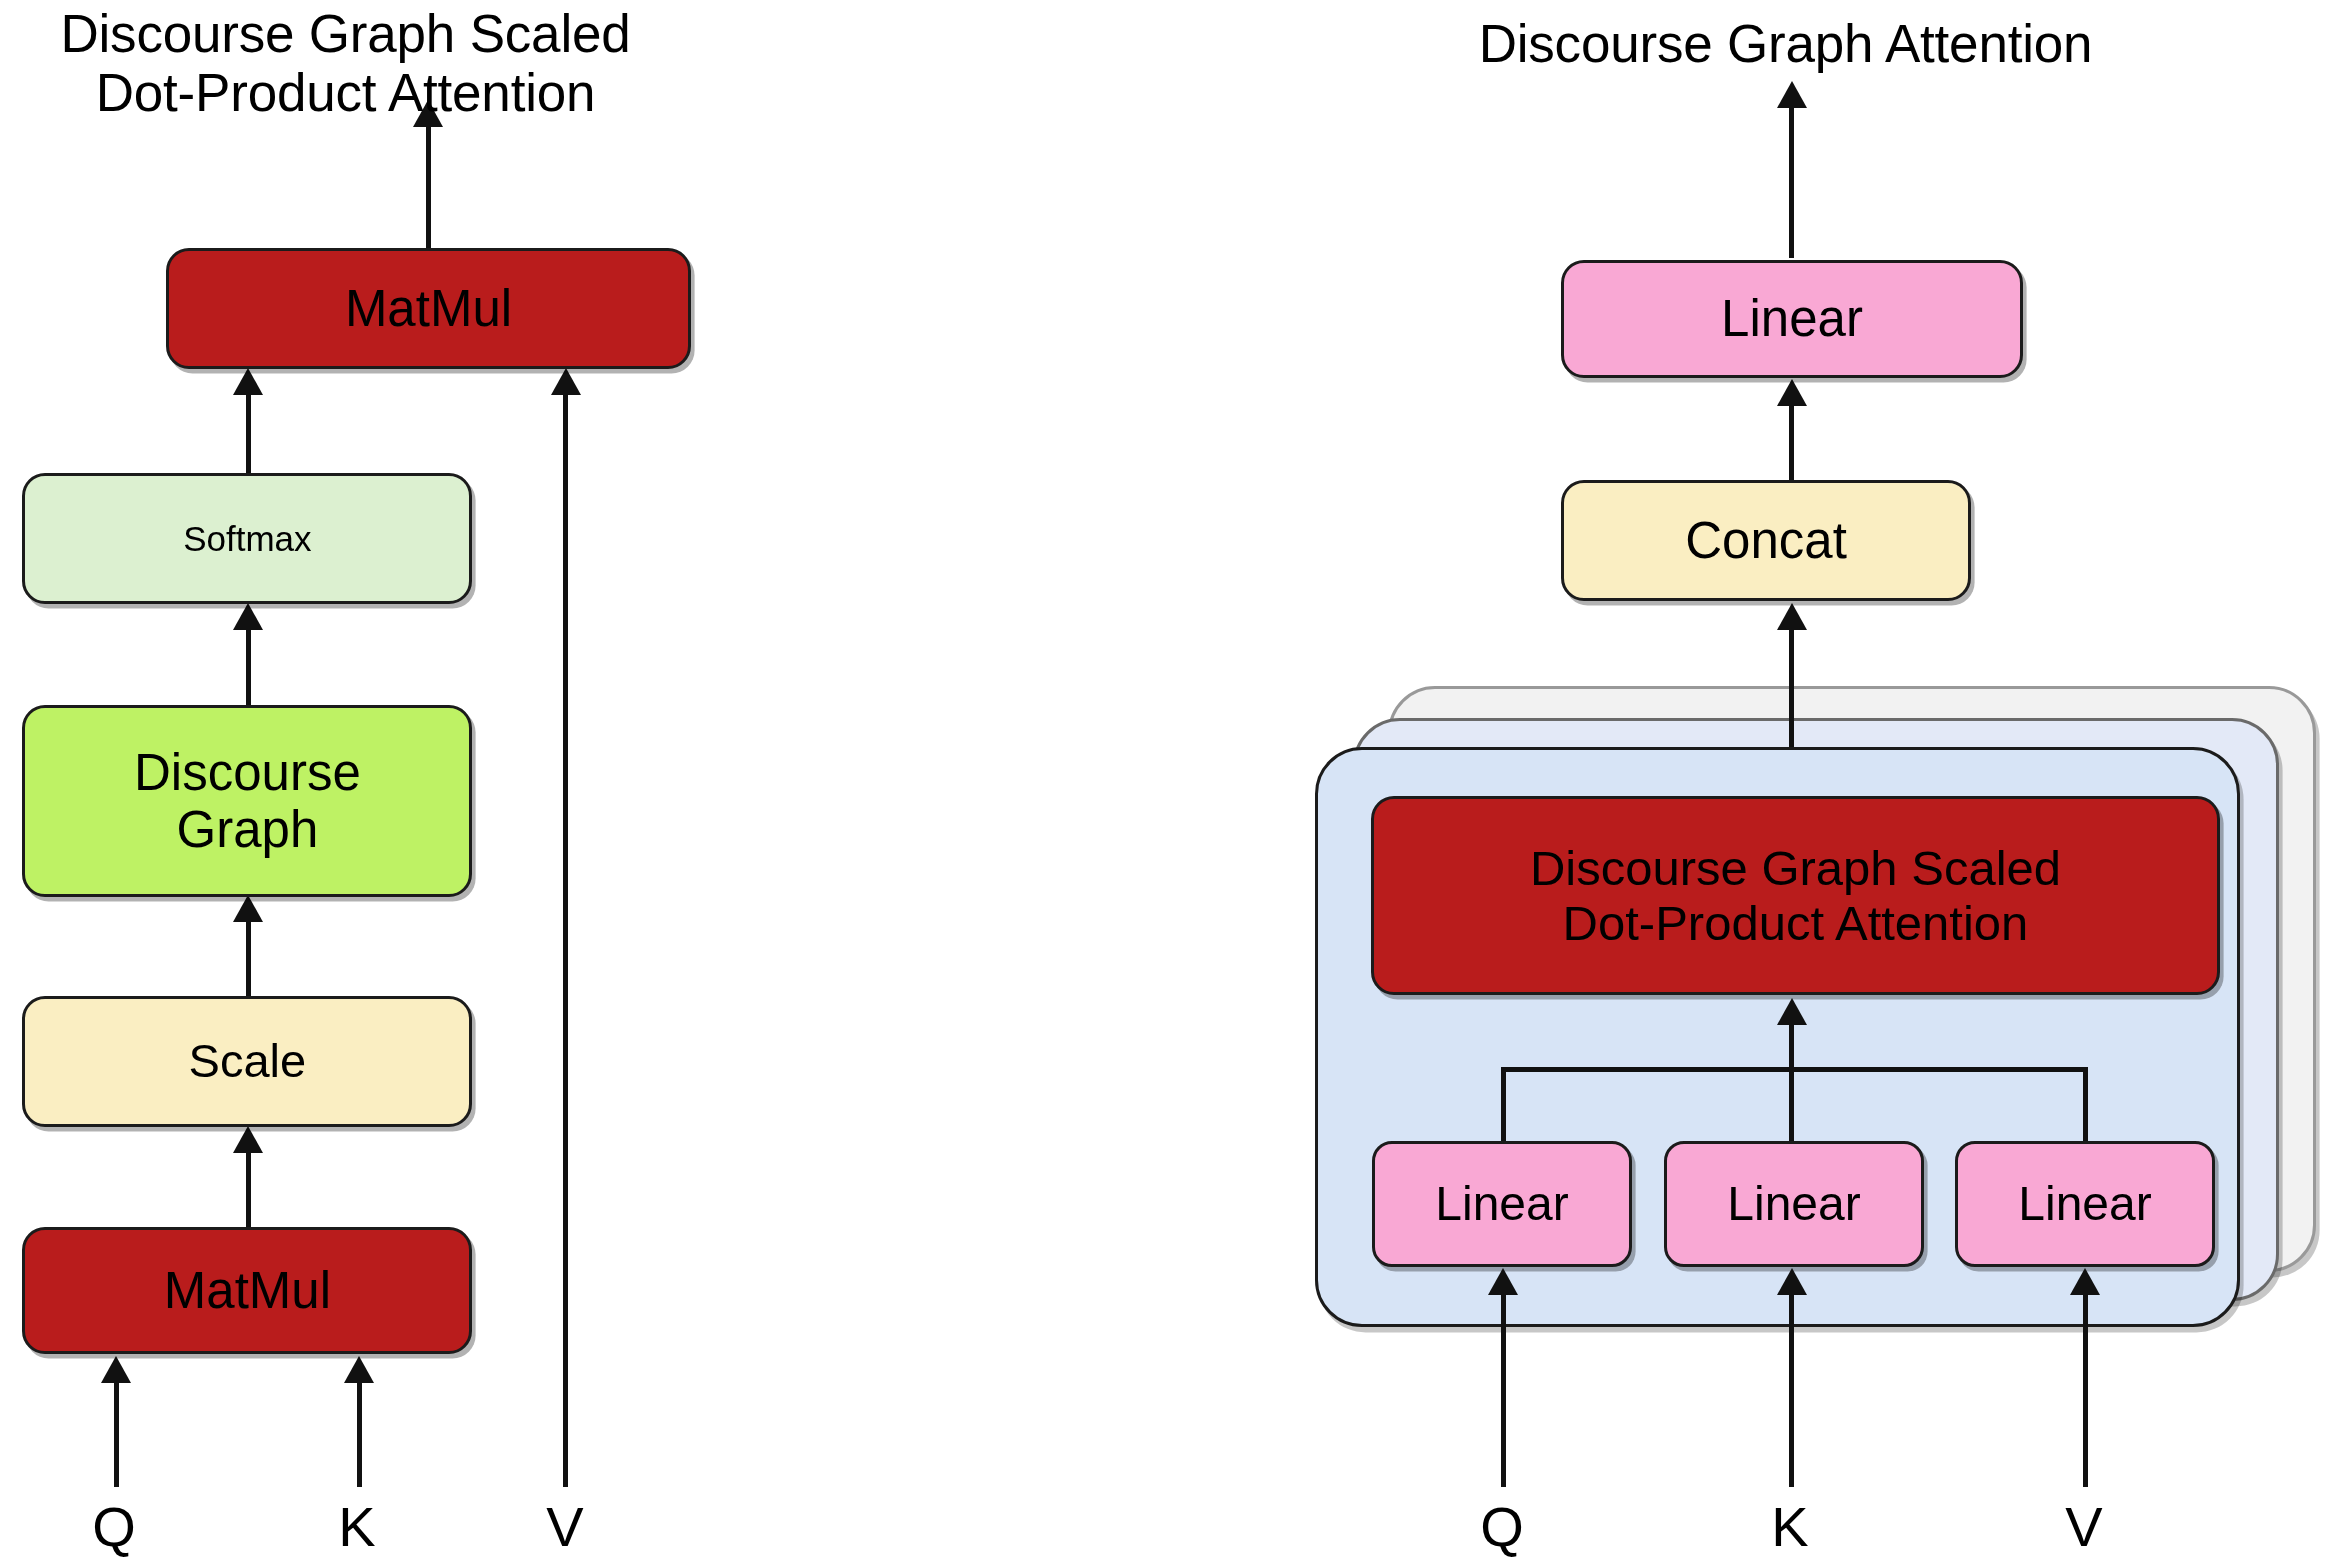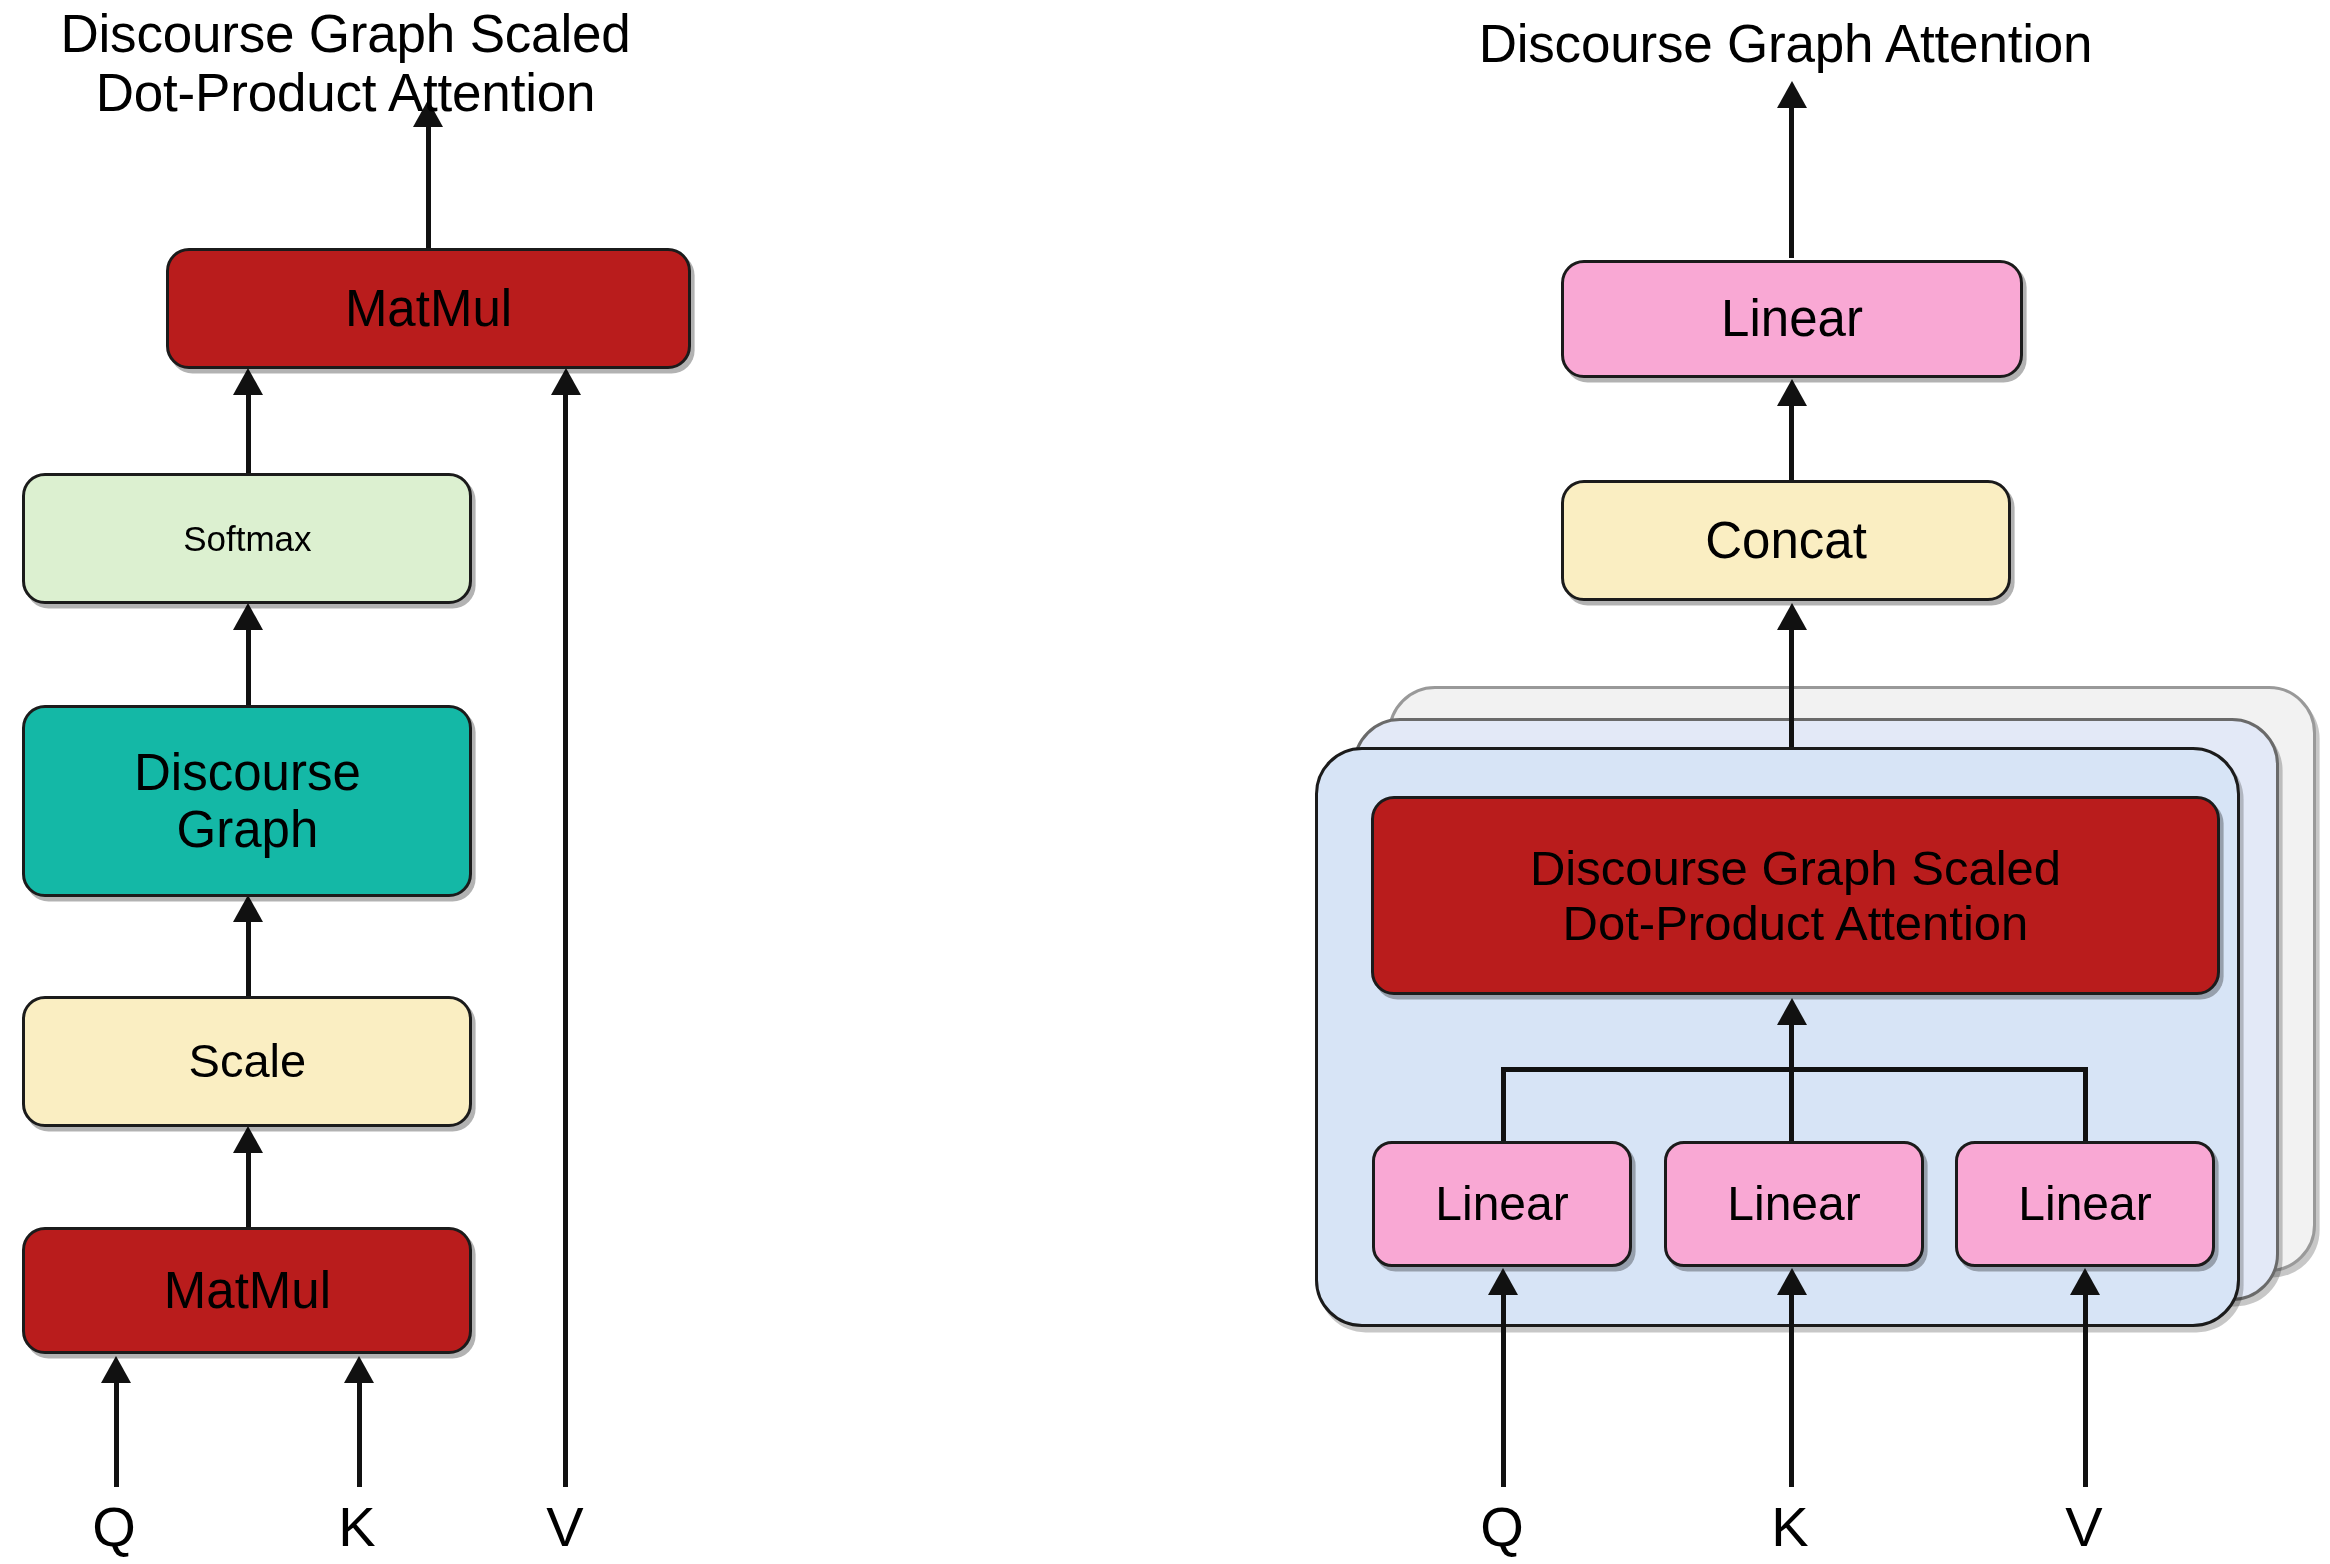--- a/index.html
+++ b/index.html
@@ -16,21 +16,21 @@
     display:flex;align-items:center;justify-content:center;
     text-align:center;
     line-height:1.12;
     box-shadow:3.6px 4.5px 0 rgba(0,0,0,0.30);
     z-index:5;
   }
   .node span{display:block;width:100%;}
 
   .purple{background:#b91c1c;}
   .green {background:#dcf0d0;}
-  .pink  {background:#14b8a6;}
+  .pink  {background:#bef264;}
   .yellow{background:#faeec2;}
   .gray  {background:#f9a8d4;}
 
   
   .title{
     position:absolute;
     text-align:center;
     font-size:53px;
     line-height:1.12;
     letter-spacing:-0.2px;
@@ -135,21 +135,21 @@
   <div class="vline" style="left:1789px;top:106px;height:152px;"></div>
   <div class="arrowhead" style="left:1777px;top:81px;"></div>
 
   <div class="node gray" style="left:1561px;top:260px;width:462px;height:118px;font-size:51px;">
     <span>Linear</span>
   </div>
 
   <div class="vline" style="left:1789px;top:404px;height:81px;"></div>
   <div class="arrowhead" style="left:1777px;top:379px;"></div>
 
-  <div class="node yellow" style="left:1561px;top:480px;width:450px;height:121px;font-size:51px;">
+  <div class="node yellow" style="left:1561px;top:480px;width:410px;height:121px;font-size:51px;">
     <span>Concat</span>
   </div>
 
   <div class="vline" style="left:1789px;top:628px;height:170px;"></div>
   <div class="arrowhead" style="left:1777px;top:603px;"></div>
 
   <div class="stackpanel stack-back" style="left:1388px;top:686px;width:928px;height:586px;"></div>
   <div class="stackpanel stack-mid" style="left:1353px;top:718px;width:926px;height:583px;"></div>
   <div class="stackpanel stack-front" style="left:1315px;top:747px;width:925px;height:580px;"></div>
 

